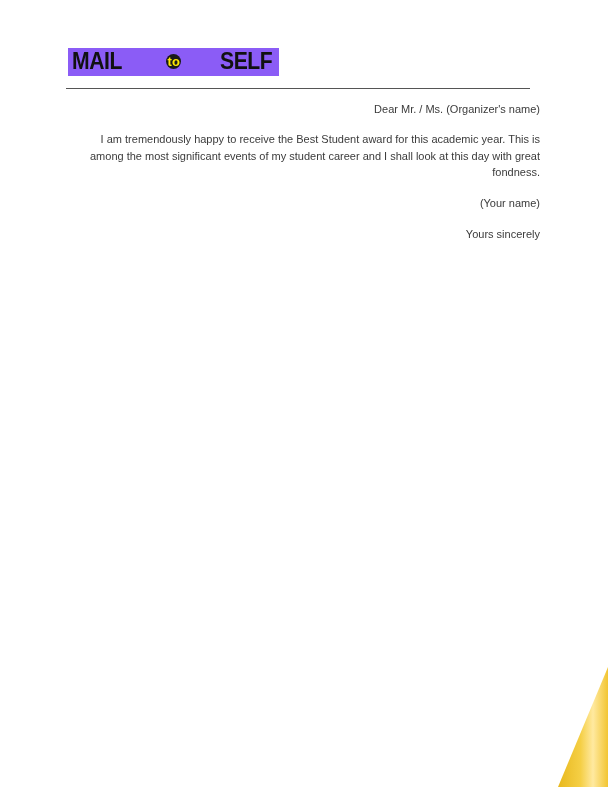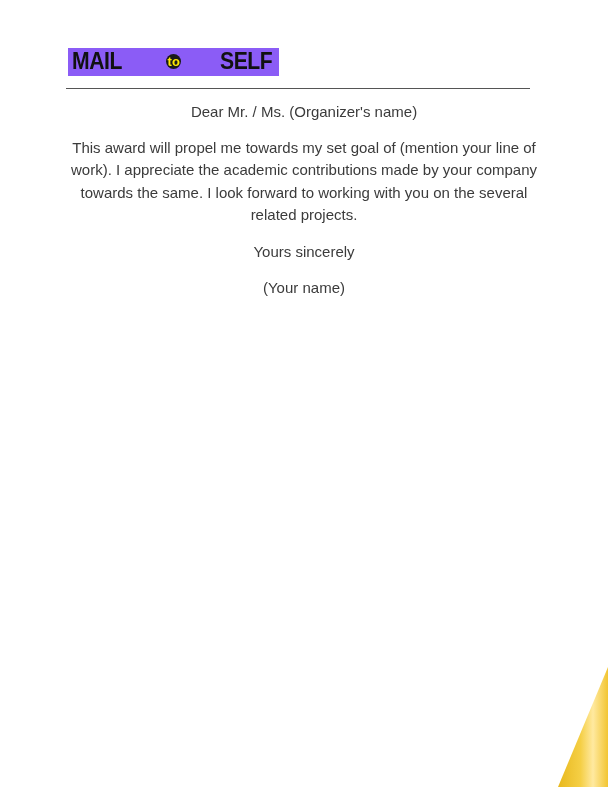--- a/index.html
+++ b/index.html
@@ -88,25 +88,25 @@
 
   
   #letter-body {
     position: absolute;
     left: 68px;
     top: 101px;
     width: 472px;
   }
   .para {
     font-family: "Liberation Sans", sans-serif;
-    font-size: 15px;
+    font-size: 11px;
     line-height: 1.48;
     color: #3b3b3b;
     margin: 0 0 15px 0;
-    text-align: center;
+    text-align: right;
   }
   .para:last-child {
     margin-bottom: 0;
   }
   .para.short {
     margin-bottom: 14px;
   }
 </style>
 </head>
 <body>
@@ -121,28 +121,28 @@
       </span>
       <span class="logo-word">SELF</span>
     </div>
   </div>
 
   <div id="divider"></div>
 
   <div id="letter-body">
     <p class="para short">Dear Mr. / Ms. (Organizer's name)</p>
 
-
-    <p class="para">This award will propel me towards my set goal of (mention your line of work). I appreciate the academic contributions made by your company towards the same. I look forward to working with you on the several related projects.</p>
+    <p class="para">I am tremendously happy to receive the Best Student award for this academic year. This is among the most significant events of my student career and I shall look at this day with great fondness.</p>
 
 
 
-    <p class="para short">Yours sincerely</p>
 
     <p class="para">(Your name)</p>
+
+    <p class="para short">Yours sincerely</p>
   </div>
 
   <div id="corner-wedge">
     <svg width="58" height="120" viewBox="0 0 58 120" xmlns="http://www.w3.org/2000/svg">
       <defs>
         <linearGradient id="wedgeGrad" x1="0" y1="0" x2="1" y2="0">
           <stop offset="0%" stop-color="#e8b81e"></stop>
           <stop offset="45%" stop-color="#f5cf45"></stop>
           <stop offset="70%" stop-color="#ffe9a0"></stop>
           <stop offset="100%" stop-color="#f2c531"></stop>

